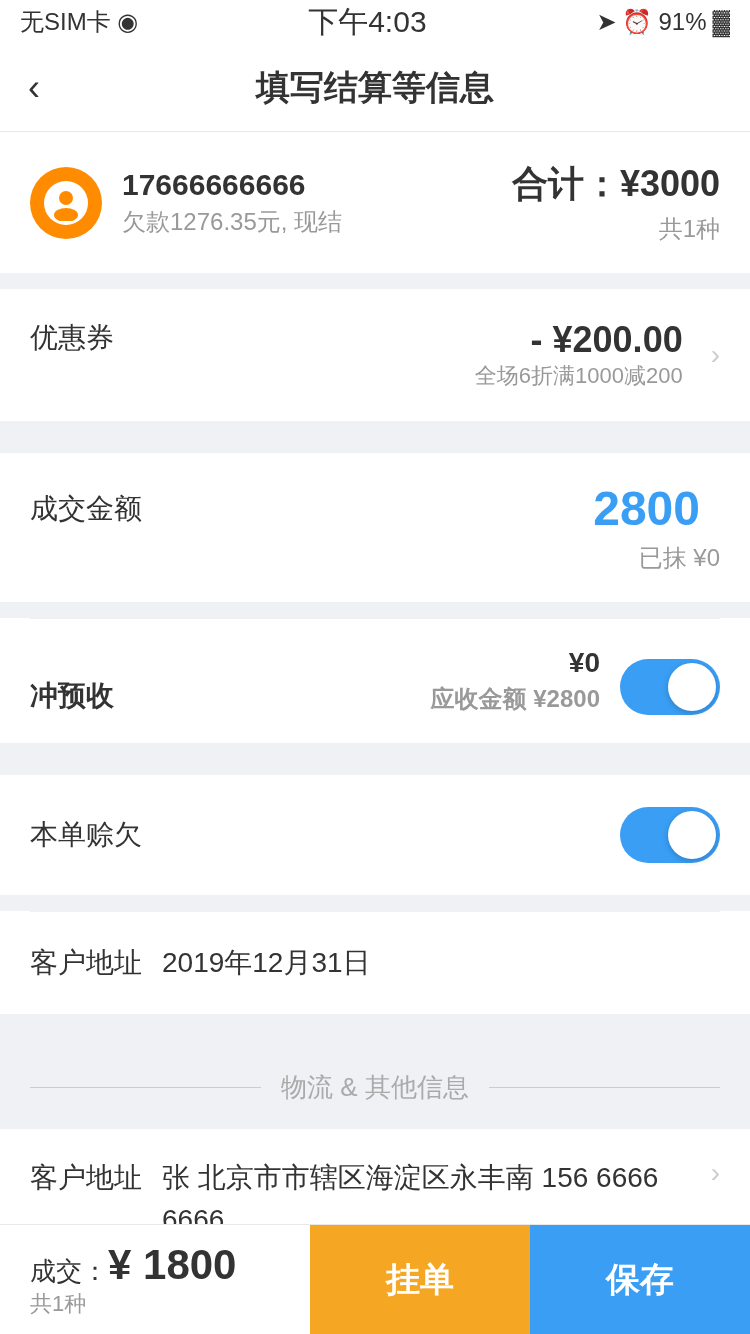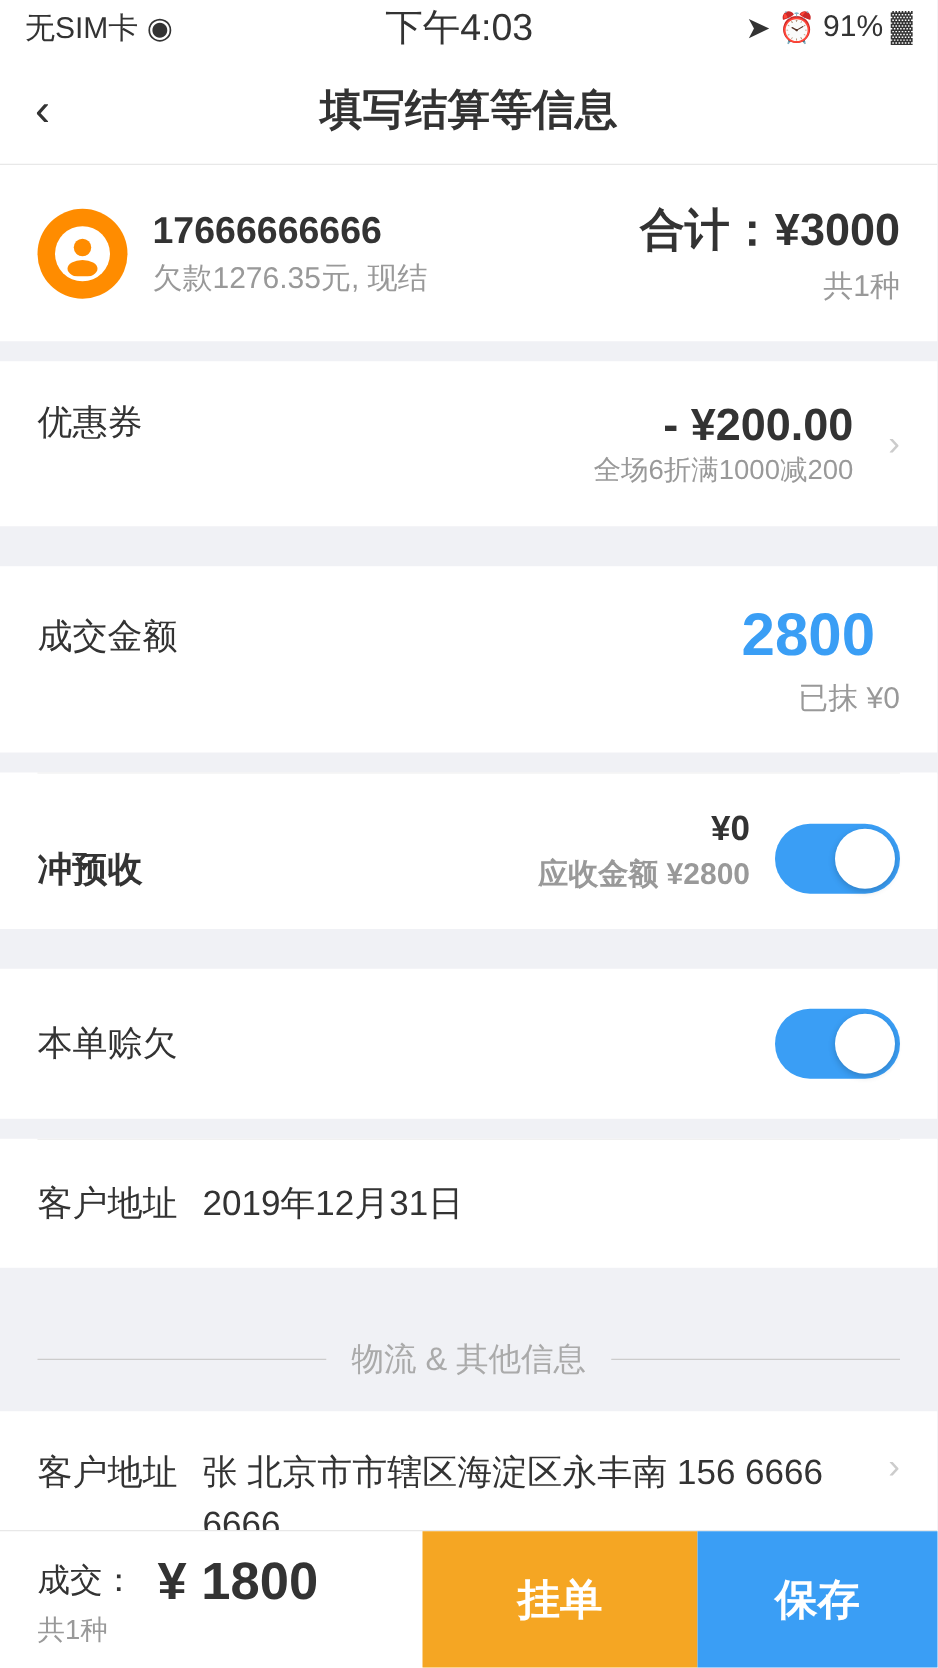--- a/index.html
+++ b/index.html
@@ -328,21 +328,21 @@
       background: #f5a623;
       display: flex;
       align-items: center;
       justify-content: center;
       font-size: 34px;
       font-weight: 600;
       color: #fff;
       cursor: pointer;
     }
     .bottom-btn-save {
-      width: 192px;
+      width: 220px;
       background: #3a9ef5;
       display: flex;
       align-items: center;
       justify-content: center;
       font-size: 34px;
       font-weight: 600;
       color: #fff;
       cursor: pointer;
     }
   </style>
@@ -463,21 +463,21 @@
       <div class="chevron-right">›</div>
     </div>
   </div>
 
   <div class="gray-sep" style="height:200px;"></div>
 
 </div>
 
 <div class="bottom-bar">
   <div class="bottom-summary">
-    <div style="display:flex; align-items:center; gap:18px;">
+    <div style="display:flex; align-items:flex-end; gap:0;">
       <span class="bottom-deal">成交：</span>
       <span class="bottom-amount">¥ 1800</span>
     </div>
     <div class="bottom-sub">共1种</div>
   </div>
   <div class="bottom-btn-hang">挂单</div>
   <div class="bottom-btn-save">保存</div>
 </div>
 
 </body></html>

